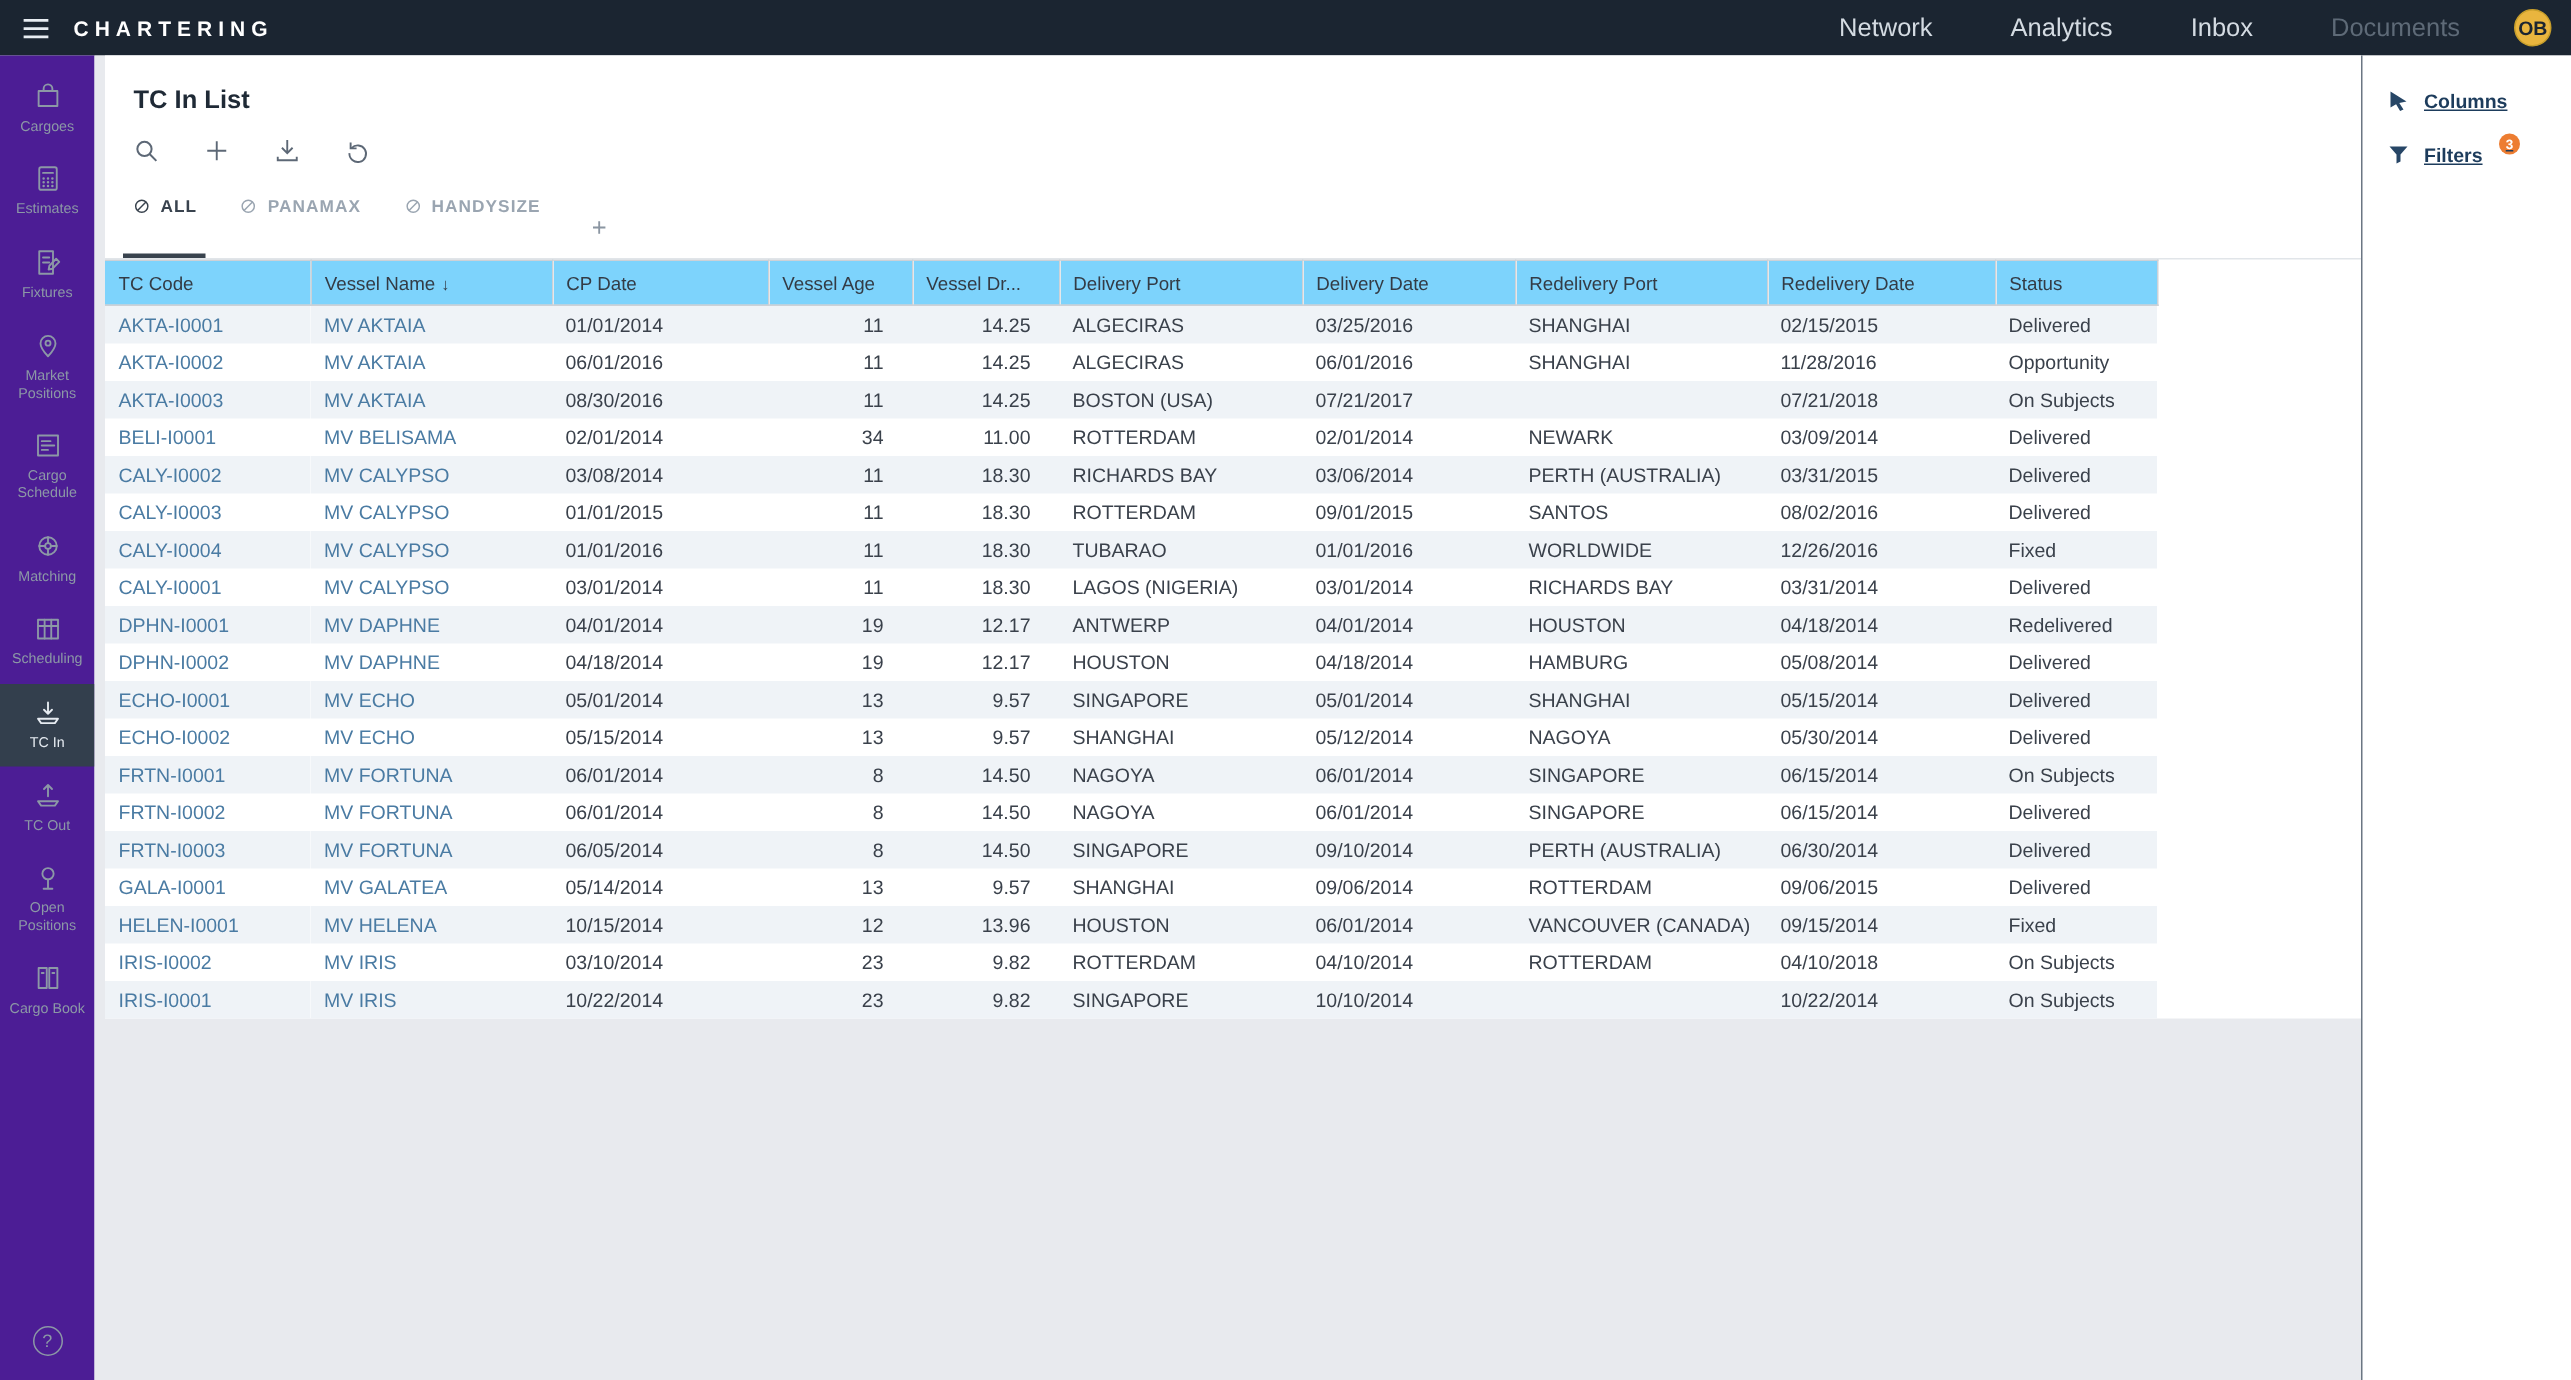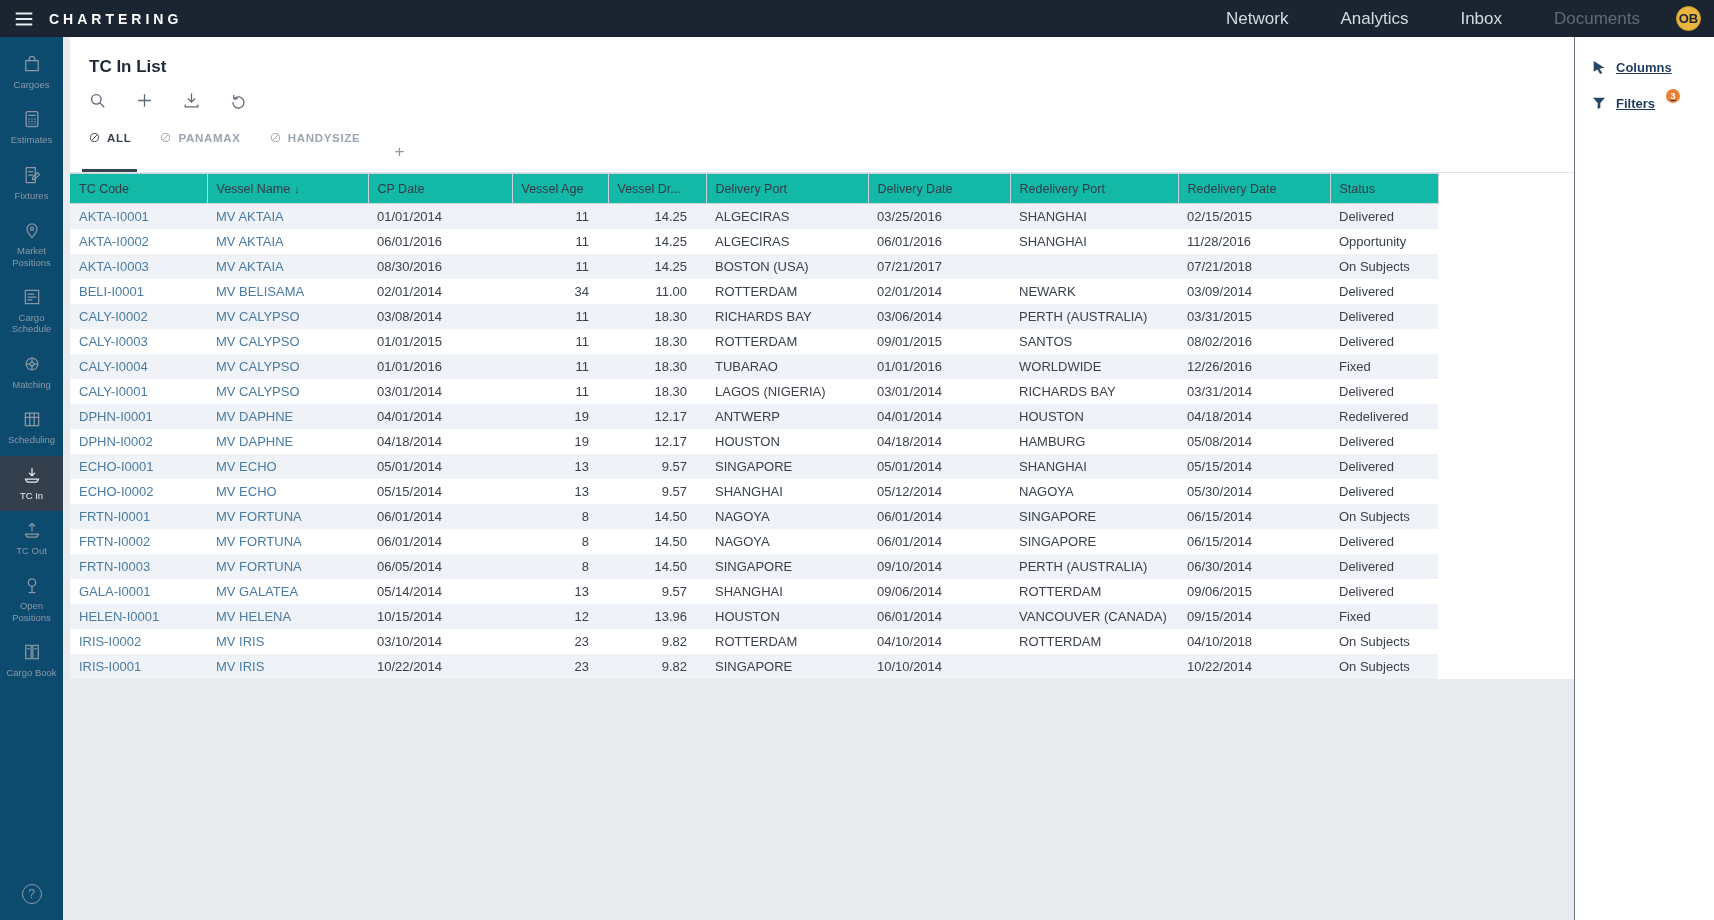--- a/index.html
+++ b/index.html
@@ -15,21 +15,21 @@
   .hamburger svg { width: 22px; height: 22px; }
   .brand { color: #ffffff; font-size: 14px; font-weight: bold; letter-spacing: 4px; }
   .topnav { margin-left: auto; display: flex; align-items: center; gap: 52px; margin-right: 22px; }
   .topnav-item { color: #d4dbe2; font-size: 17px; cursor: pointer; white-space: nowrap; }
   .topnav-item.disabled { color: #5e6a77; cursor: default; }
   .avatar { width: 25px; height: 25px; border-radius: 50%; background: #e9b53e; border: 1px solid #c79e2b;
     color: #1b2531; font-size: 13px; font-weight: bold; display: flex; align-items: center; justify-content: center; cursor: pointer; }
   
   .shell { display: flex; height: 883px; }
   
-  .sidebar { flex: 0 0 63px; width: 63px; background: #0c4a6e; display: flex; flex-direction: column; padding-top: 8px; }
+  .sidebar { flex: 0 0 63px; width: 63px; background: #4c1d95; display: flex; flex-direction: column; padding-top: 8px; }
   .side-item { display: flex; flex-direction: column; align-items: center; gap: 5px; padding: 9px 2px 10px; color: #8c98a6; cursor: pointer; text-align: center; }
   .side-item.active { background: #333f4d; color: #e6ebf1; }
   .side-icon { width: 20px; height: 20px; display: inline-flex; }
   .side-icon svg { width: 20px; height: 20px; }
   .side-label { font-size: 9.5px; line-height: 1.2; }
   .side-help { margin-top: auto; margin-bottom: 16px; display: flex; justify-content: center; }
   .qcircle { width: 20px; height: 20px; border: 1.5px solid #8c98a6; border-radius: 50%; color: #8c98a6;
     font-size: 12px; display: flex; align-items: center; justify-content: center; cursor: pointer; }
   
   .content { flex: 1; min-width: 0; background: #e8eaee; padding-left: 7px; }
@@ -40,21 +40,21 @@
   .tool-btn svg { width: 19px; height: 19px; }
   .tabs { display: flex; align-items: flex-end; margin-top: 12px; border-bottom: 1px solid #e1e5e9; padding-left: 12px; gap: 16px; }
   .tab { display: inline-flex; align-items: center; gap: 6px; padding: 7px 6px 25px; font-size: 11.5px; font-weight: bold;
     letter-spacing: .7px; color: #9aa5b1; cursor: pointer; border-bottom: 3px solid transparent; }
   .tab.active { color: #39434e; border-bottom-color: #39434e; }
   .tab-icon { display: inline-flex; width: 13px; height: 13px; }
   .tab-icon svg { width: 13px; height: 13px; }
   .add-tab { font-size: 17px; font-weight: normal; padding: 3px 12px 7px; color: #8b96a2; }
   
   table { border-collapse: collapse; table-layout: fixed; width: 1368px; font-size: 13px; }
-  th { background: #14b8a6; border: 1px solid #ccd1d7; border-left: none; font-weight: normal; color: #333b45;
+  th { background: #7dd3fc; border: 1px solid #ccd1d7; border-left: none; font-weight: normal; color: #333b45;
     text-align: left; padding: 3px 9px; font-size: 12.5px; height: 30px; white-space: nowrap; overflow: hidden; cursor: pointer; }
   td { padding: 5px 9px; white-space: nowrap; overflow: hidden; color: #3a414b; height: 25px; }
   tr.row:nth-child(odd) { background: #eff3f7; }
   td.link { color: #4a7ba3; cursor: pointer; }
   td.right { text-align: right; padding-right: 19px; }
   .sort-arrow { margin-left: 4px; font-size: 11px; color: #333b45; }
   
   .panel { flex: 0 0 140px; width: 140px; background: #ffffff; border-left: 1px solid #6b7683; padding-top: 12px; }
   .panel-item { display: flex; align-items: center; gap: 9px; padding: 10px 0 10px 16px; color: #1d3c5c;
     font-size: 13px; font-weight: bold; cursor: pointer; text-decoration: underline; }

